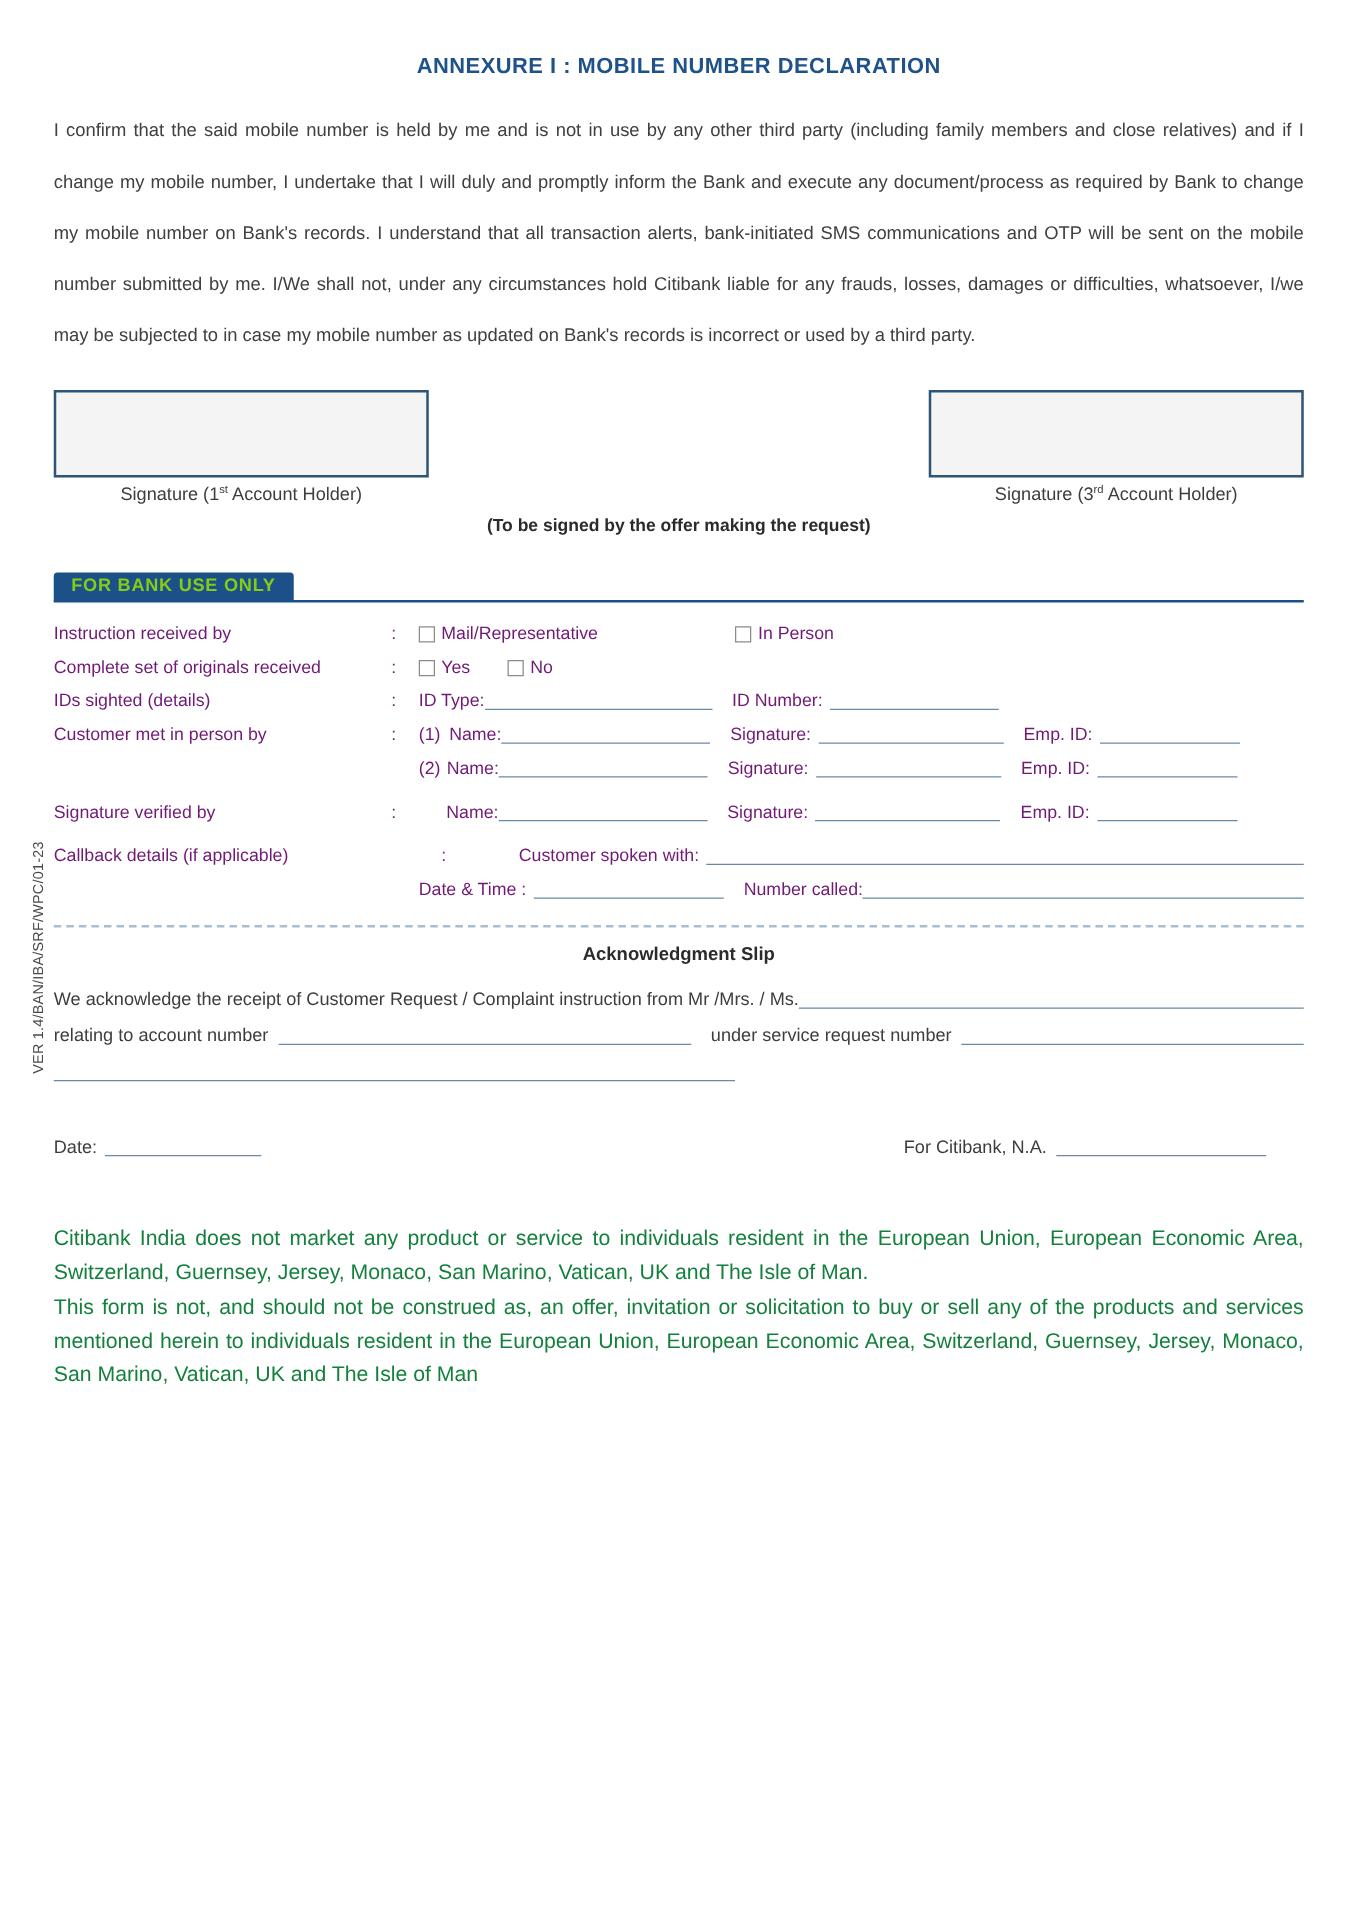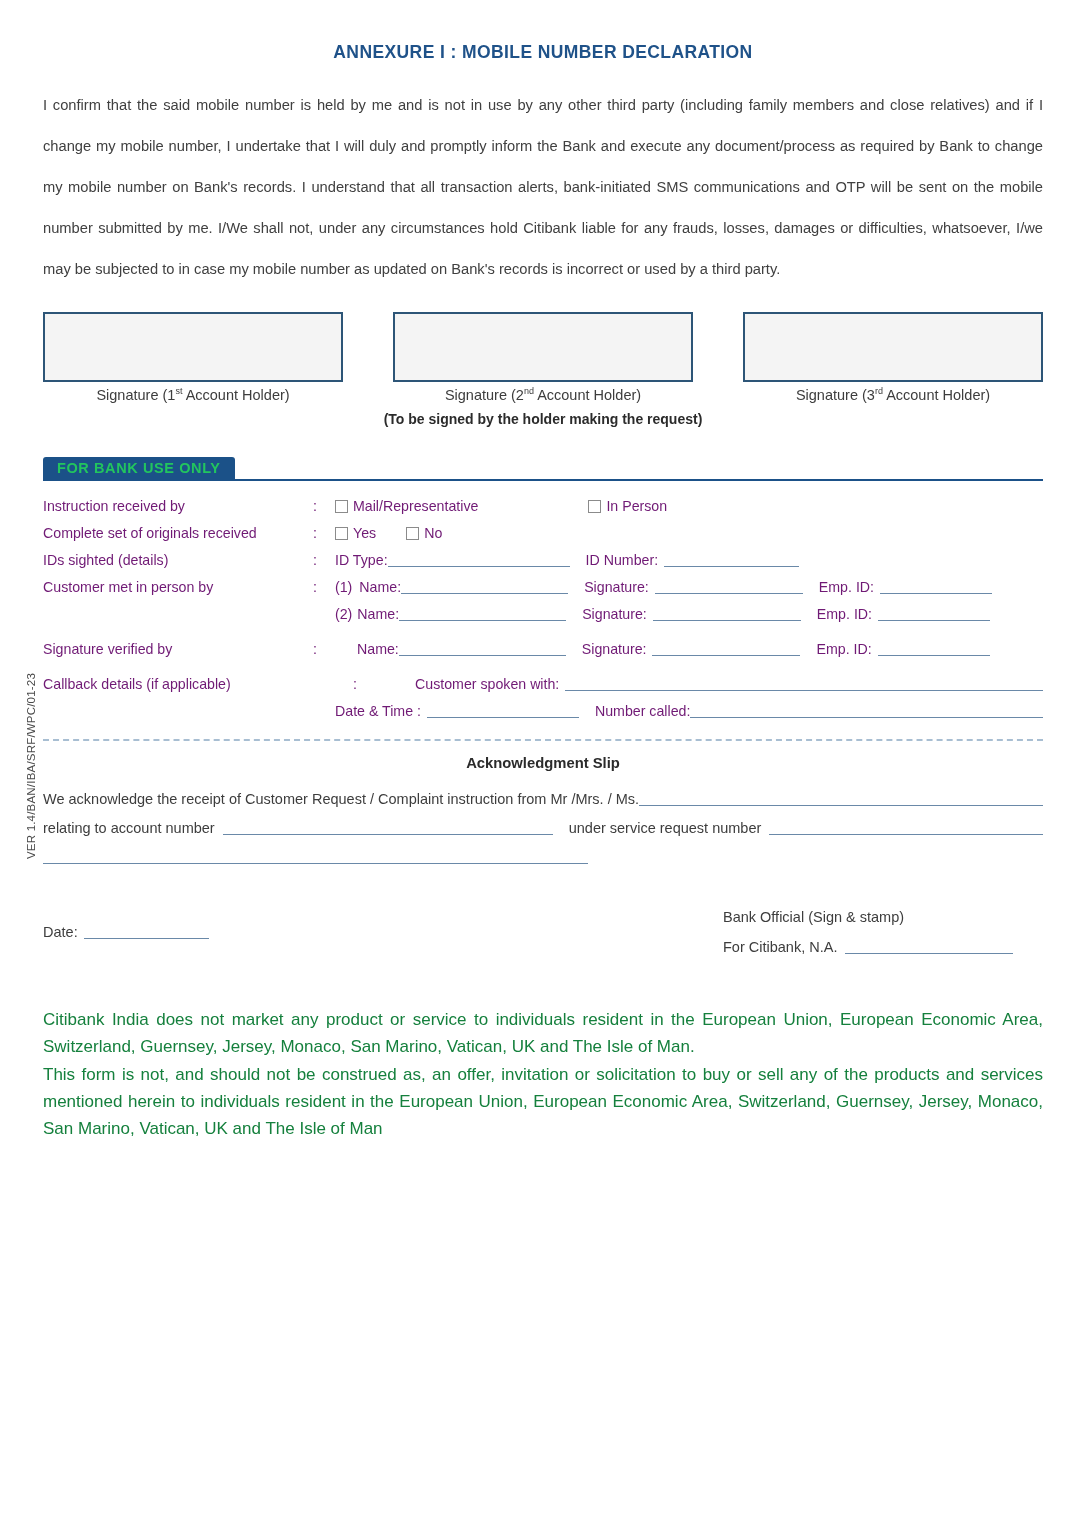--- a/index.html
+++ b/index.html
@@ -92,21 +92,21 @@
   .bank-header {
     margin-top: 30px;
     position: relative;
     height: 24px;
   }
   .bank-tab {
     position: absolute;
     left: 0;
     top: 0;
     background: #1b5188;
-    color: #22c55e;
+    color: #84cc16;
     font-size: 14.5px;
     font-weight: bold;
     letter-spacing: 0.6px;
     padding: 3px 14px 4px 14px;
     border-radius: 3px 3px 0 0;
     z-index: 2;
   }
   .bank-rule {
     position: absolute;
     left: 0;
@@ -202,29 +202,25 @@
 
     <div class="intro">I confirm that the said mobile number is held by me and is not in use by any other third party (including family members and close relatives) and if I change my mobile number, I undertake that I will duly and promptly inform the Bank and execute any document/process as required by Bank to change my mobile number on Bank's records. I understand that all transaction alerts, bank-initiated SMS communications and OTP will be sent on the mobile number submitted by me. I/We shall not, under any circumstances hold Citibank liable for any frauds, losses, damages or difficulties, whatsoever, I/we may be subjected to in case my mobile number as updated on Bank's records is incorrect or used by a third party.</div>
 
     <div class="sig-row">
       <div class="sig-cell">
         <div class="sig-box"></div>
         <div class="sig-caption"><span>Signature (1</span><sup>st</sup><span> Account Holder)</span></div>
       </div>
       <div class="sig-cell">
         <div class="sig-box"></div>
-        <div class="sig-caption"><span>Signature (2</span><sup>nd</sup><span> Account Holder)</span></div>
-      </div>
-      <div class="sig-cell">
-        <div class="sig-box"></div>
         <div class="sig-caption"><span>Signature (3</span><sup>rd</sup><span> Account Holder)</span></div>
       </div>
     </div>
 
-    <div class="sig-note">(To be signed by the holder making the request)</div>
+    <div class="sig-note">(To be signed by the offer making the request)</div>
 
     <div class="bank-header">
       <div class="bank-rule"></div>
       <div class="bank-tab">FOR BANK USE ONLY</div>
     </div>
 
     <div class="bank-body">
 
       <div class="brow">
         <div class="blabel">Instruction received by</div>
@@ -363,21 +359,20 @@
         <span class="rule" style="width:545px;"></span>
       </div>
     </div>
 
     <div class="ack-date-row">
       <div class="ack-date-left">
         <span>Date:</span>
         <span class="rule" style="width:125px;margin-left:6px;"></span>
       </div>
       <div class="ack-date-right">
-        <div class="ack-official">Bank Official (Sign &amp; stamp)</div>
         <div class="ack-official">
           <span>For Citibank, N.A.</span>
           <span class="rule" style="width:168px;margin-left:8px;"></span>
         </div>
       </div>
     </div>
 
     <div class="disclaimer">
       <p>Citibank India does not market any product or service to individuals resident in the European Union, European Economic Area, Switzerland, Guernsey, Jersey, Monaco, San Marino, Vatican, UK and The Isle of Man.</p>
       <p>This form is not, and should not be construed as, an offer, invitation or solicitation to buy or sell any of the products and services mentioned herein to individuals resident in the European Union, European Economic Area, Switzerland, Guernsey, Jersey, Monaco, San Marino, Vatican, UK and The Isle of Man</p>

